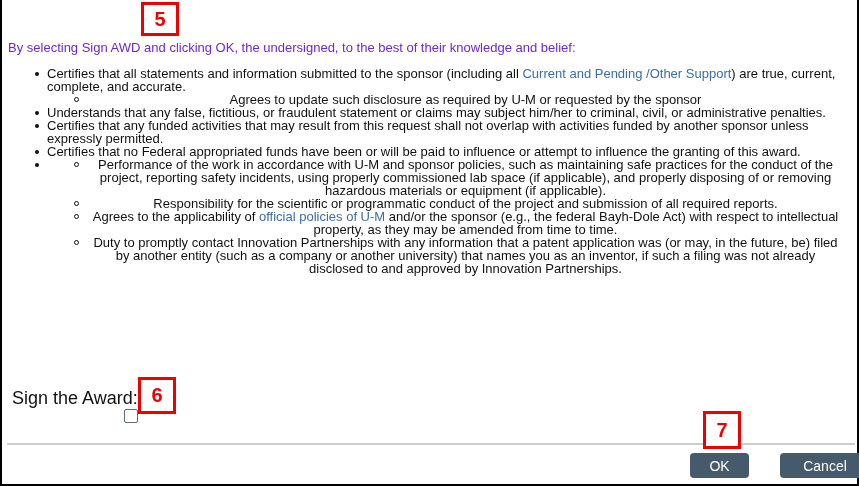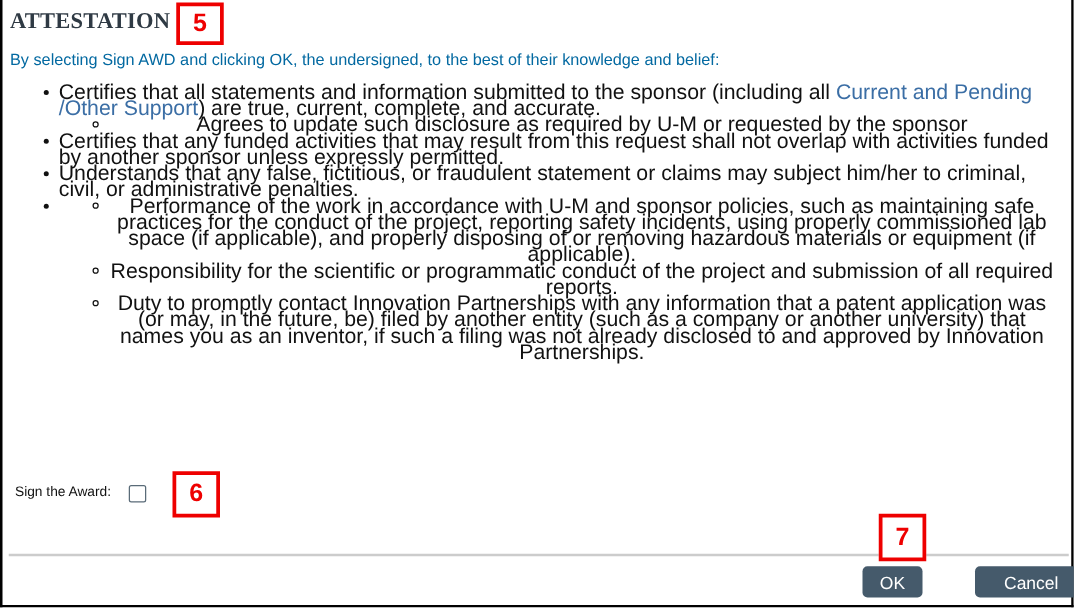--- a/index.html
+++ b/index.html
@@ -8,91 +8,92 @@
     position: absolute; left: 0; top: 0; width: 855px; height: 484px;
     border-left: 2px solid #000; border-right: 2px solid #000; border-bottom: 2px solid #000;
     background: #fff;
   }
   .heading {
     position: absolute; left: 6px; top: 6px;
     font-family: "Liberation Serif", serif; font-weight: bold; font-size: 18px;
     color: #2f3a44; letter-spacing: 0.2px;
   }
   .intro {
-    position: absolute; left: 6px; top: 40px; font-size: 13px; color: #0369a1;
+    position: absolute; left: 6px; top: 40px; font-size: 13px; color: #6d28d9;
   }
   .list-wrap {
     position: absolute; left: 0; top: 67px; width: 850px;
-    font-size: 17px; color: #111; line-height: 13px;
+    font-size: 13px; color: #111; line-height: 13px;
   }
   ul.l1 { margin: 0; padding-left: 45px; list-style: none; }
   ul.l1 > li { position: relative; margin: 0; padding-right: 8px; }
   ul.l1 > li::before {
     content: ""; position: absolute; left: -12px; top: 5px; width: 4px; height: 4px;
     border-radius: 50%; background: #111;
   }
   ul.l2 { margin: 0; padding-left: 40px; list-style: none; }
   ul.l2 > li { position: relative; margin: 0; text-align: center; }
   ul.l2 > li::before {
     content: ""; position: absolute; left: -13px; top: 4px; width: 3px; height: 3px;
     border-radius: 50%; border: 1px solid #111; background: #fff;
   }
   a.link { color: #3b6ea5; text-decoration: none; }
   .sign-row {
-    position: absolute; left: 10px; top: 388px; font-size: 11px; color: #111;
-    display: flex; align-items: flex-start;
+    position: absolute; left: 10px; top: 388px; font-size: 18px; color: #111;
+    display: flex; align-items: flex-end; flex-direction: column;
   }
   .checkbox {
     width: 12px; height: 12px; border: 1.5px solid #5a6b78; border-radius: 2px;
     margin-left: 14px; background: #fff; cursor: pointer;
   }
   .divider {
     position: absolute; left: 5px; top: 443px; width: 848px; height: 2px; background: #cccccc;
   }
   .btn {
     position: absolute; top: 453px; height: 25px; border-radius: 4px;
     background: #455a6b; color: #fff; font-size: 14px; border: none;
     display: flex; align-items: center; justify-content: center; cursor: pointer;
     font-family: "Liberation Sans", sans-serif;
   }
-  .btn-ok { left: 688px; width: 48px; }
+  .btn-ok { left: 688px; width: 59px; }
   .btn-cancel { left: 761px; width: 90px; margin-left: 17px; }
   .callout {
     position: absolute; border: 3px solid #ee0000; background: #fff;
     color: #ee0000; font-weight: bold; font-size: 20px;
     display: flex; align-items: center; justify-content: center; box-sizing: border-box;
   }
   .c5 { left: 139px; top: 2px; width: 38px; height: 34px; }
   .c6 { left: 136px; top: 377px; width: 38px; height: 37px; }
   .c7 { left: 701px; top: 411px; width: 38px; height: 38px; }
 </style>
 </head>
 <body>
 
 <div class="frame">
 
-  <div class="heading">ATTESTATION</div>
   <div class="callout c5">5</div>
 
   <div class="intro">By selecting Sign AWD and clicking OK, the undersigned, to the best of their knowledge and belief:</div>
 
   <div class="list-wrap">
     <ul class="l1">
       <li>
         <span>Certifies that all statements and information submitted to the sponsor (including all </span><a class="link" href="#">Current and Pending /Other Support</a><span>) are true, current, complete, and accurate.</span>
         <ul class="l2">
           <li>Agrees to update such disclosure as required by U-M or requested by the sponsor</li>
         </ul>
       </li>
+      <li>Understands that any false, fictitious, or fraudulent statement or claims may subject him/her to criminal, civil, or administrative penalties.</li>
       <li>Certifies that any funded activities that may result from this request shall not overlap with activities funded by another sponsor unless expressly permitted.</li>
-      <li>Understands that any false, fictitious, or fraudulent statement or claims may subject him/her to criminal, civil, or administrative penalties.</li>
+      <li>Certifies that no Federal appropriated funds have been or will be paid to influence or attempt to influence the granting of this award.</li>
       <li>
         <ul class="l2">
           <li>Performance of the work in accordance with U-M and sponsor policies, such as maintaining safe practices for the conduct of the project, reporting safety incidents, using properly commissioned lab space (if applicable), and properly disposing of or removing hazardous materials or equipment (if applicable).</li>
           <li>Responsibility for the scientific or programmatic conduct of the project and submission of all required reports.</li>
+          <li><span>Agrees to the applicability of </span><a class="link" href="#">official policies of U-M</a><span> and/or the sponsor (e.g., the federal Bayh-Dole Act) with respect to intellectual property, as they may be amended from time to time.</span></li>
           <li>Duty to promptly contact Innovation Partnerships with any information that a patent application was (or may, in the future, be) filed by another entity (such as a company or another university) that names you as an inventor, if such a filing was not already disclosed to and approved by Innovation Partnerships.</li>
         </ul>
       </li>
     </ul>
   </div>
 
   <div class="sign-row">
     <span>Sign the Award:</span>
     <div class="checkbox"></div>
   </div>

